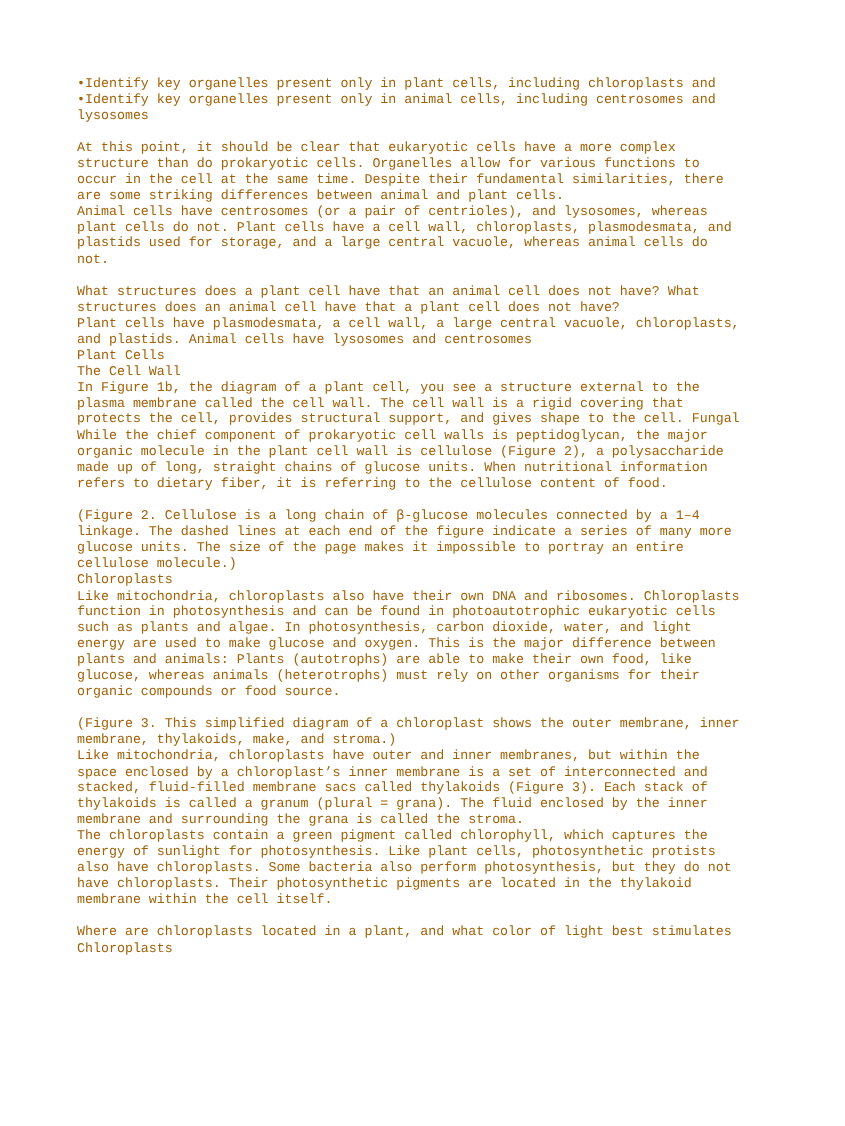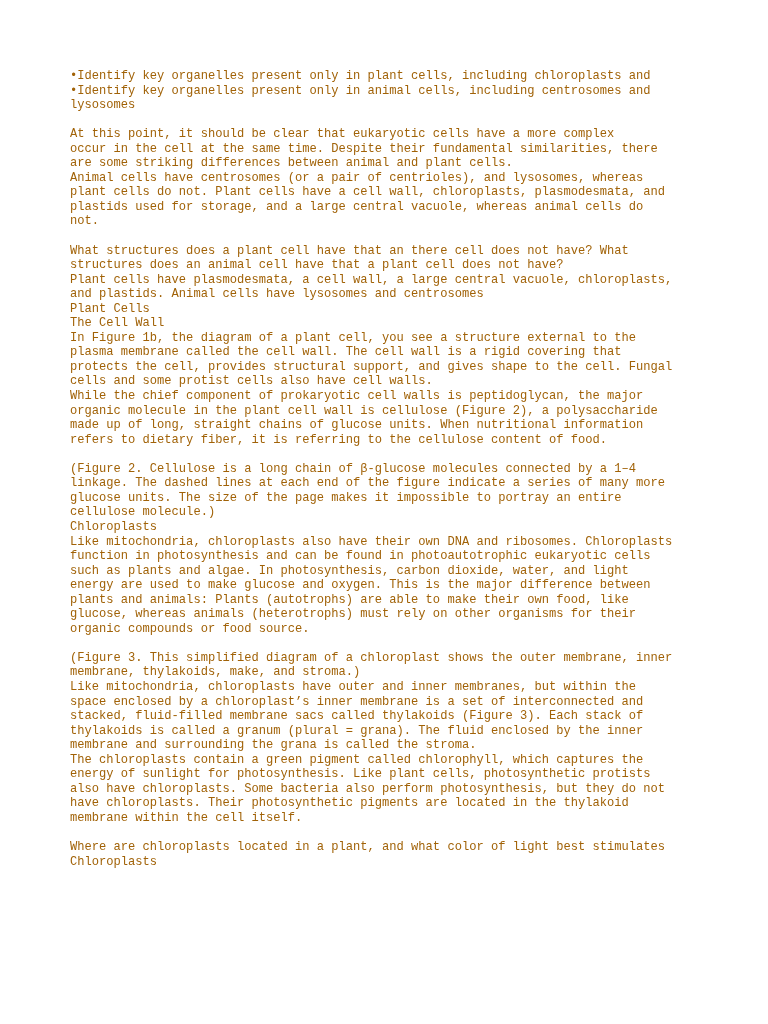--- a/index.html
+++ b/index.html
@@ -42,37 +42,37 @@
 </head>
 <body>
 
 <div class="page" style="background: rgb(255, 255, 255);">
   <div class="doc-body" id="doc-body" style="color: rgb(46, 46, 46);">
       <div class="line">•Identify key organelles present only in plant cells, including chloroplasts and</div>
       <div class="line">•Identify key organelles present only in animal cells, including centrosomes and</div>
       <div class="line">lysosomes</div>
       <div class="line blank">&nbsp;</div>
       <div class="line">At this point, it should be clear that eukaryotic cells have a more complex</div>
+      <div class="line">structure than do prokaryotic cells. Organelles allow for various functions to</div>
       <div class="line">occur in the cell at the same time. Despite their fundamental similarities, there</div>
       <div class="line">are some striking differences between animal and plant cells.</div>
       <div class="line">Animal cells have centrosomes (or a pair of centrioles), and lysosomes, whereas</div>
       <div class="line">plant cells do not. Plant cells have a cell wall, chloroplasts, plasmodesmata, and</div>
       <div class="line">plastids used for storage, and a large central vacuole, whereas animal cells do</div>
       <div class="line">not.</div>
       <div class="line blank">&nbsp;</div>
-      <div class="line">What structures does a plant cell have that an there cell does not have? What</div>
+      <div class="line">What structures does a plant cell have that an animal cell does not have? What</div>
       <div class="line">structures does an animal cell have that a plant cell does not have?</div>
       <div class="line">Plant cells have plasmodesmata, a cell wall, a large central vacuole, chloroplasts,</div>
       <div class="line">and plastids. Animal cells have lysosomes and centrosomes</div>
       <div class="line">Plant Cells</div>
       <div class="line">The Cell Wall</div>
       <div class="line">In Figure 1b, the diagram of a plant cell, you see a structure external to the</div>
       <div class="line">plasma membrane called the cell wall. The cell wall is a rigid covering that</div>
       <div class="line">protects the cell, provides structural support, and gives shape to the cell. Fungal</div>
-      <div class="line">cells and some protist cells also have cell walls.</div>
       <div class="line">While the chief component of prokaryotic cell walls is peptidoglycan, the major</div>
       <div class="line">organic molecule in the plant cell wall is cellulose (Figure 2), a polysaccharide</div>
       <div class="line">made up of long, straight chains of glucose units. When nutritional information</div>
       <div class="line">refers to dietary fiber, it is referring to the cellulose content of food.</div>
       <div class="line blank">&nbsp;</div>
       <div class="line">(Figure 2. Cellulose is a long chain of β-glucose molecules connected by a 1–4</div>
       <div class="line">linkage. The dashed lines at each end of the figure indicate a series of many more</div>
       <div class="line">glucose units. The size of the page makes it impossible to portray an entire</div>
       <div class="line">cellulose molecule.)</div>
       <div class="line">Chloroplasts</div>

